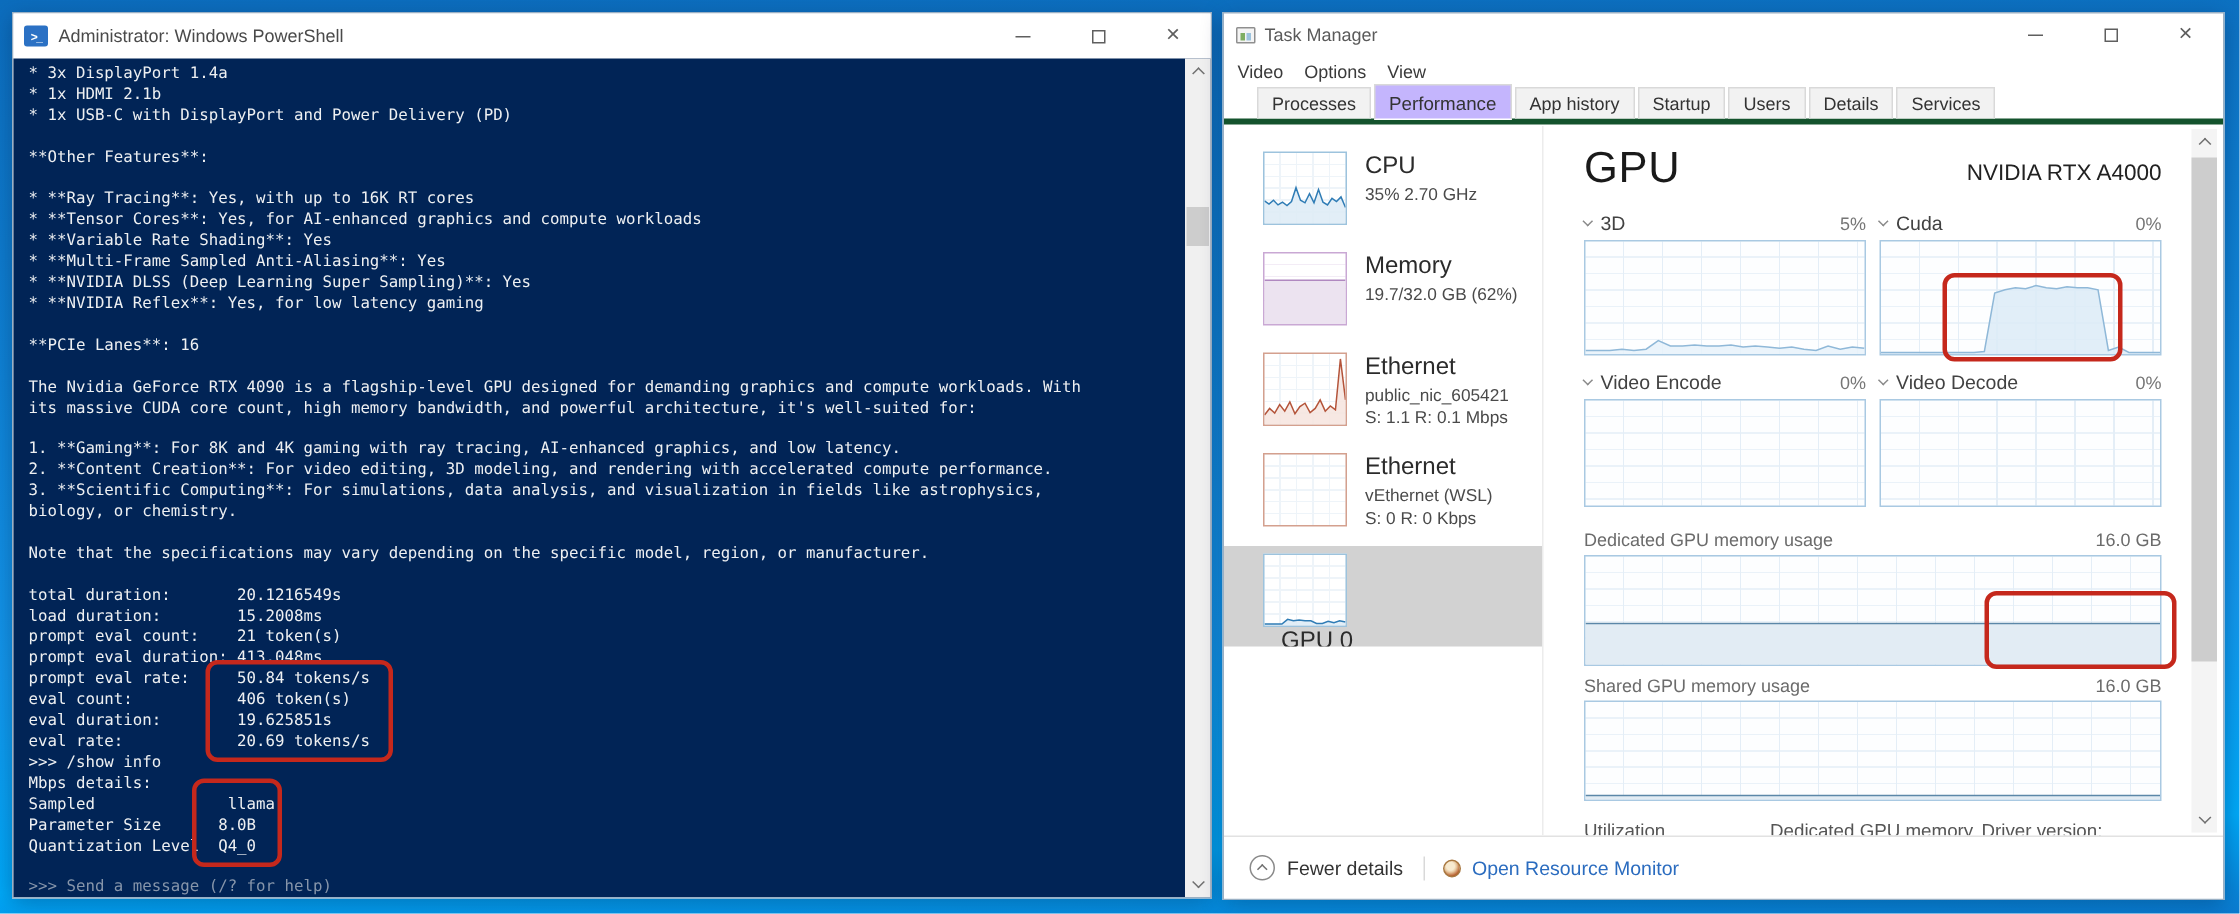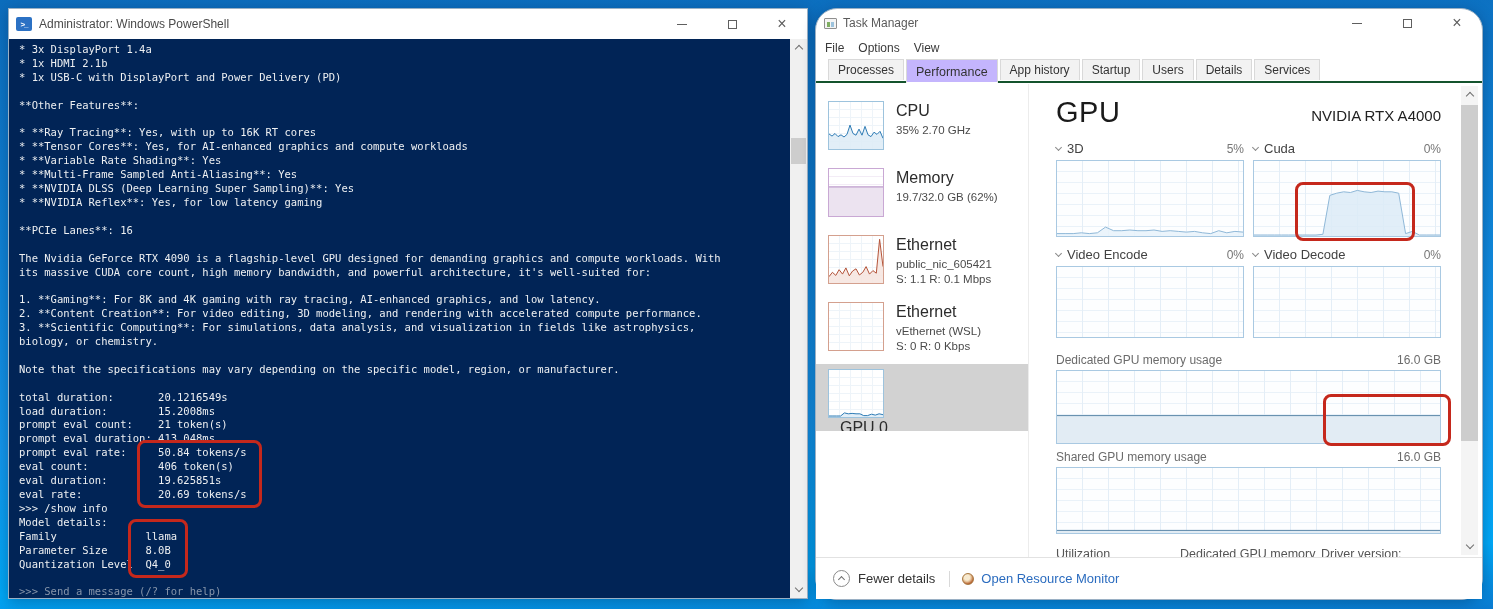--- a/index.html
+++ b/index.html
@@ -35,36 +35,36 @@
   .ps-scrollbar .thumb { position:absolute; left:1px; width:15px; top:99px; height:26px; background:#cdcdcd; }
 
   
   .anno { position:absolute; border:3px solid #c5281c; border-radius:8px; z-index:60; pointer-events:none; }
   #anno-eval  { left:137px; top:440px; width:125px; height:68px; }
   #anno-model { left:128px; top:519px; width:60px;  height:59px; }
   #anno-cuda  { left:1295px; top:182px; width:120px; height:59px; }
   #anno-dedmem{ left:1323px; top:394px; width:128px; height:52px; }
 
   
-  #tm-window { left:815px; top:8px; width:668px; height:592px;border-radius:22px; }
+  #tm-window { left:815px; top:8px; width:668px; height:592px; }
   .tm-titlebar { height:28px; display:flex; align-items:center; padding-left:8px; }
   .tm-icon { width:13px; height:11px; border:1px solid #8f8f8f; border-radius:1px; background:#f4f4f4; position:relative; }
   .tm-icon::after { content:""; position:absolute; left:2px; bottom:1px; width:3px; height:5px; background:#7fae62; box-shadow:4px 0 0 #9dc3dd; }
   .tm-title { font-size:12px; color:#5a5a5a; margin-left:6px; flex:1; }
   .tm-menubar { height:22px; display:flex; align-items:center; padding-left:9px; gap:14px; }
   .menu-item { font-size:12px; color:#3a3a3a; }
-  .tm-tabs { height:24px; display:flex; align-items:flex-start; padding-left:12px; border-bottom:2px solid #14532d; background:#fff; }
+  .tm-tabs { height:24px; display:flex; align-items:flex-end; padding-left:22px; border-bottom:4px solid #14532d; background:#fff; }
   .tab { font-size:12px; color:#333; background:#f2f2f2; border:1px solid #d9d9d9; border-bottom:none;
          padding:3px 9px 4px; margin-right:2px; height:21px; white-space:nowrap; }
   .tab.selected { background:#c4b5fd; height:24px; padding-top:5px; border-bottom:1px solid #fff; margin-bottom:-1px; font-size:12.5px; }
   .tm-content { position:absolute; left:0; right:0; top:75px; bottom:42px; background:#fff; overflow:hidden; }
 
   
   .tm-sidebar { position:absolute; left:0; top:0; width:213px; bottom:0; border-right:1px solid #ececec; padding-top:12px; }
-  .side-item { height:67px; display:flex; padding:5px 0 0 12px; }
+  .side-item { height:67px; display:flex; padding:5px 0 0 26px; }
   .side-item.selected { background:#d2d2d2;flex-direction:column; }
   .thumb { width:56px; height:49px; background:#fff; position:relative; flex:none;
            background-image:repeating-linear-gradient(to bottom,transparent 0 7px,#eef4f9 7px 8px),
                             repeating-linear-gradient(to right,transparent 0 10px,#eef4f9 10px 11px); }
   .thumb.blue   { border:1px solid #9dc3dd; }
   .thumb.purple { border:1px solid #c9a8d4; background-image:repeating-linear-gradient(to bottom,transparent 0 7px,#f3ecf6 7px 8px); }
   .thumb.green  { border:1px solid #a4c9a2; }
   .thumb.brown  { border:1px solid #d4a08e; }
   .side-text { margin-left:12px; padding-top:0; overflow:hidden; }
   .side-title { font-size:16px; color:#2b2b2b; line-height:20px; margin-bottom:2px; white-space:nowrap; }
@@ -157,22 +157,22 @@
         <div class="console-line">&nbsp;</div>
         <div class="console-line">total duration:       20.1216549s</div>
         <div class="console-line">load duration:        15.2008ms</div>
         <div class="console-line">prompt eval count:    21 token(s)</div>
         <div class="console-line">prompt eval duration: 413.048ms</div>
         <div class="console-line">prompt eval rate:     50.84 tokens/s</div>
         <div class="console-line">eval count:           406 token(s)</div>
         <div class="console-line">eval duration:        19.625851s</div>
         <div class="console-line">eval rate:            20.69 tokens/s</div>
         <div class="console-line">&gt;&gt;&gt; /show info</div>
-        <div class="console-line">Model details:</div>
-        <div class="console-line">Family              llama</div>
+        <div class="console-line">Mbps details:</div>
+        <div class="console-line">Sampled              llama</div>
         <div class="console-line">Parameter Size      8.0B</div>
         <div class="console-line">Quantization Level  Q4_0</div>
         <div class="console-line">&nbsp;</div>
         <div class="console-line muted">&gt;&gt;&gt; Send a message (/? for help)</div>
       </div>
     <div class="ps-scrollbar">
       <span class="sb-arrow" style="top:0">
           <span class="chev up"></span>
         </span>
       <span class="thumb"></span>
@@ -193,21 +193,21 @@
         </span>
       <span class="win-btn">
           <span class="glyph-max"></span>
         </span>
       <span class="win-btn">
           <span class="glyph-close">×</span>
         </span>
     </span>
   </div>
   <div class="tm-menubar">
-    <span class="menu-item">File</span>
+    <span class="menu-item">Video</span>
     <span class="menu-item">Options</span>
     <span class="menu-item">View</span>
   </div>
   <div class="tm-tabs">
     <span class="tab">Processes</span>
     <span class="tab selected">Performance</span>
     <span class="tab">App history</span>
     <span class="tab">Startup</span>
     <span class="tab">Users</span>
     <span class="tab">Details</span>

